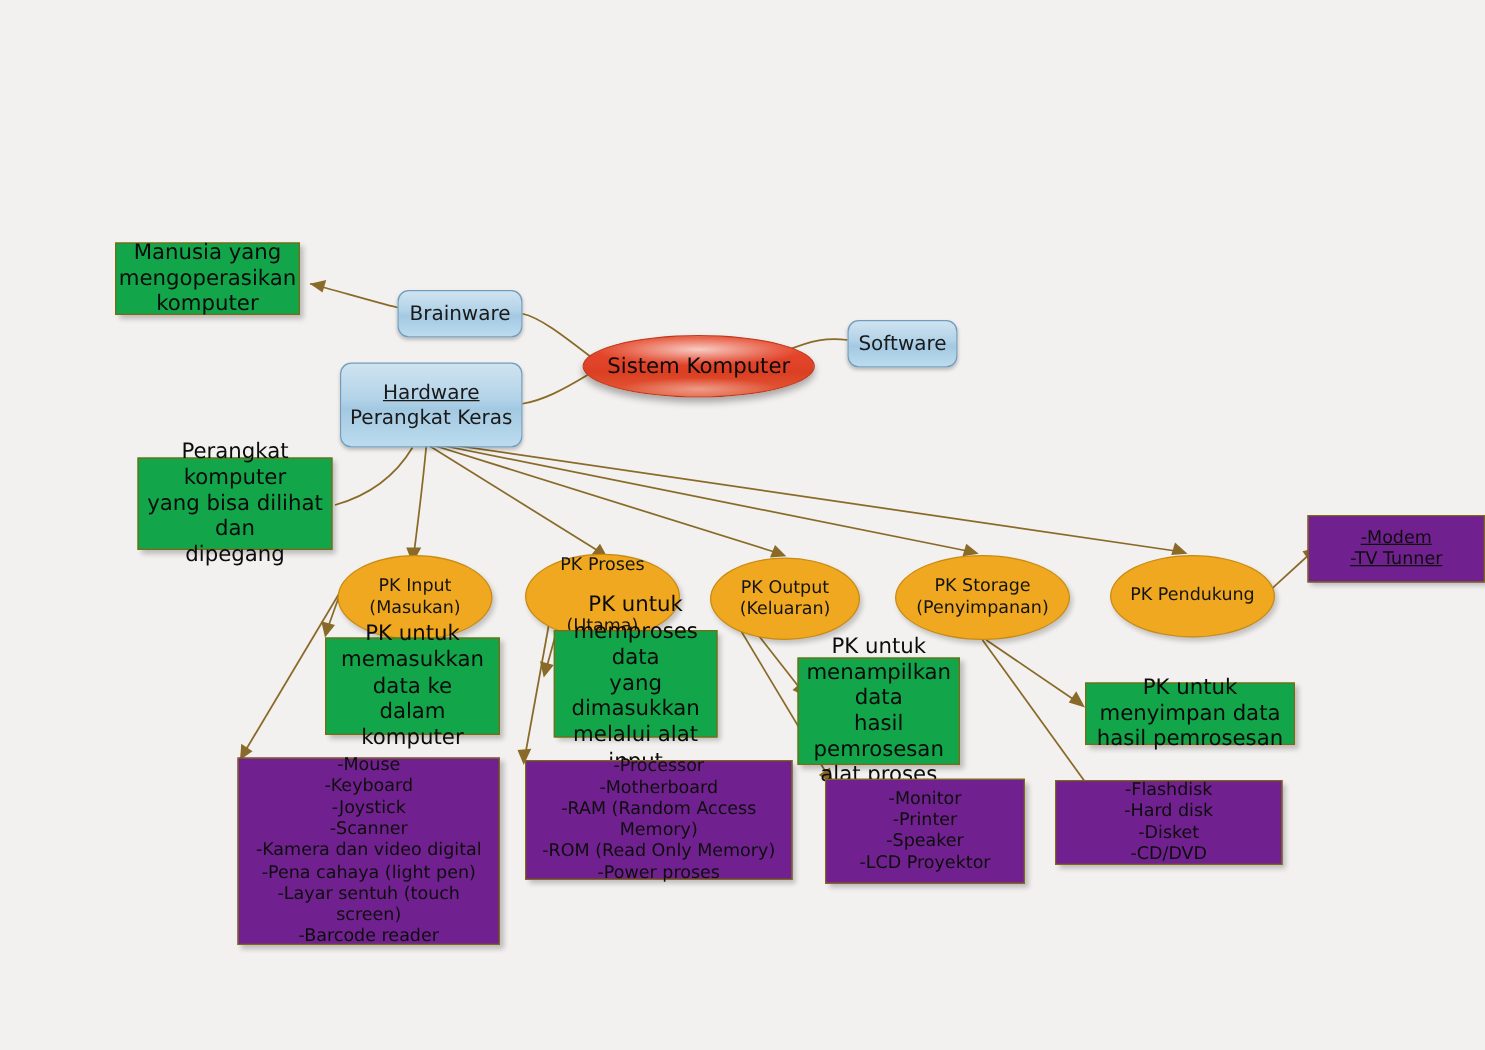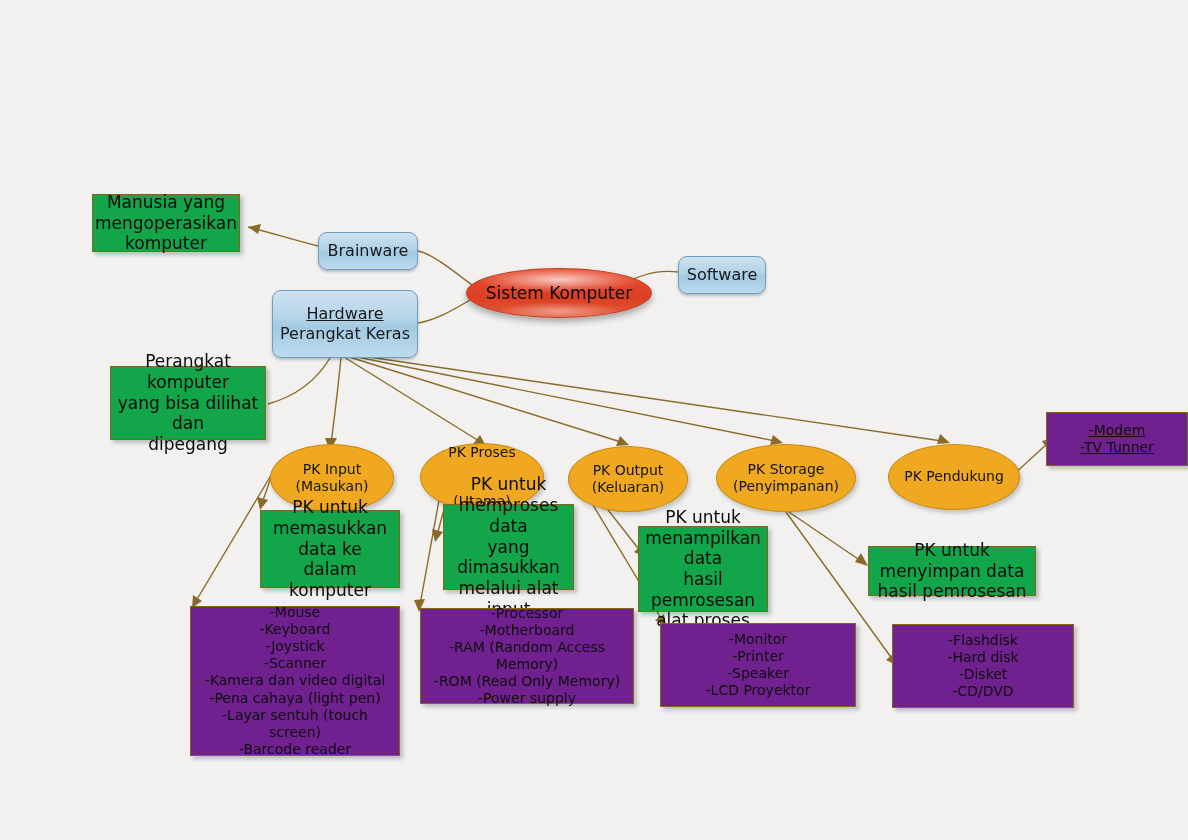--- a/index.html
+++ b/index.html
@@ -231,31 +231,31 @@
     <span>-Pena cahaya (light pen)</span>
     <span>-Layar sentuh (touch screen)</span>
     <span>-Barcode reader</span>
   </div>
 
   <div class="node purple" style="left:420px; top:608px; width:214px; height:96px; flex-direction:column;">
     <span>-Processor</span>
     <span>-Motherboard</span>
     <span>-RAM (Random Access Memory)</span>
     <span>-ROM (Read Only Memory)</span>
-    <span>-Power supply</span>
-  </div>
-
-  <div class="node purple" style="left:660px; top:623px; width:196px; height:84px; flex-direction:column;">
+    <span>-Power proses</span>
+  </div>
+
+  <div class="node purple" style="left:660px; top:623px; width:160px; height:84px; flex-direction:column;">
     <span>-Monitor</span>
     <span>-Printer</span>
     <span>-Speaker</span>
     <span>-LCD Proyektor</span>
   </div>
 
-  <div class="node purple" style="left:892px; top:624px; width:182px; height:84px; flex-direction:column;">
+  <div class="node purple" style="left:844px; top:624px; width:182px; height:68px; flex-direction:column;">
     <span>-Flashdisk</span>
     <span>-Hard disk</span>
     <span>-Disket</span>
     <span>-CD/DVD</span>
   </div>
 
   <div class="node purple" style="left:1046px; top:412px; width:142px; height:54px; flex-direction:column;text-decoration:underline;">
     <span>-Modem</span>
     <span>-TV Tunner</span>
   </div>

